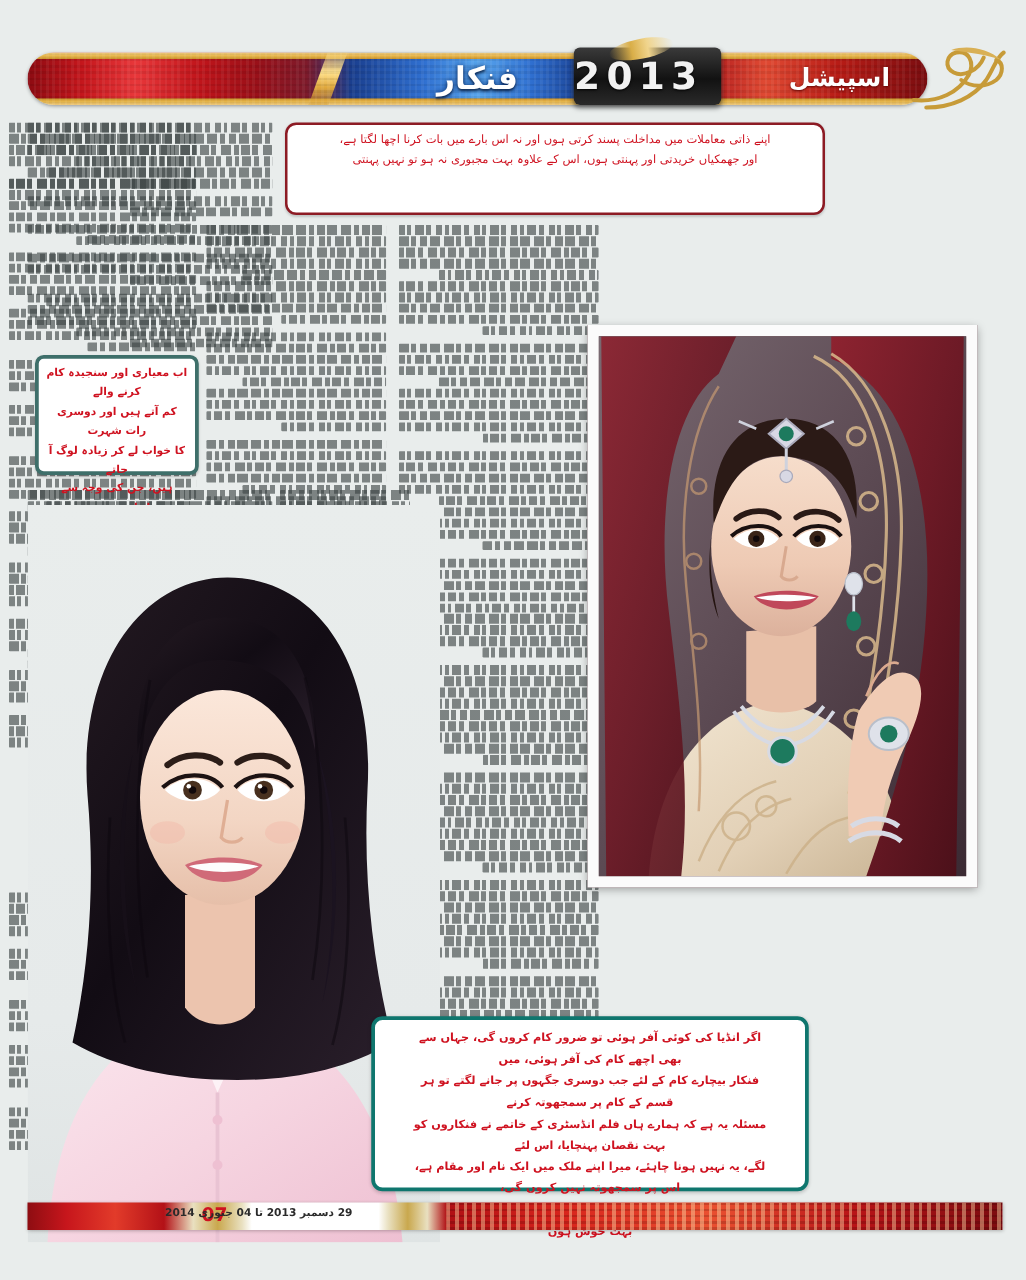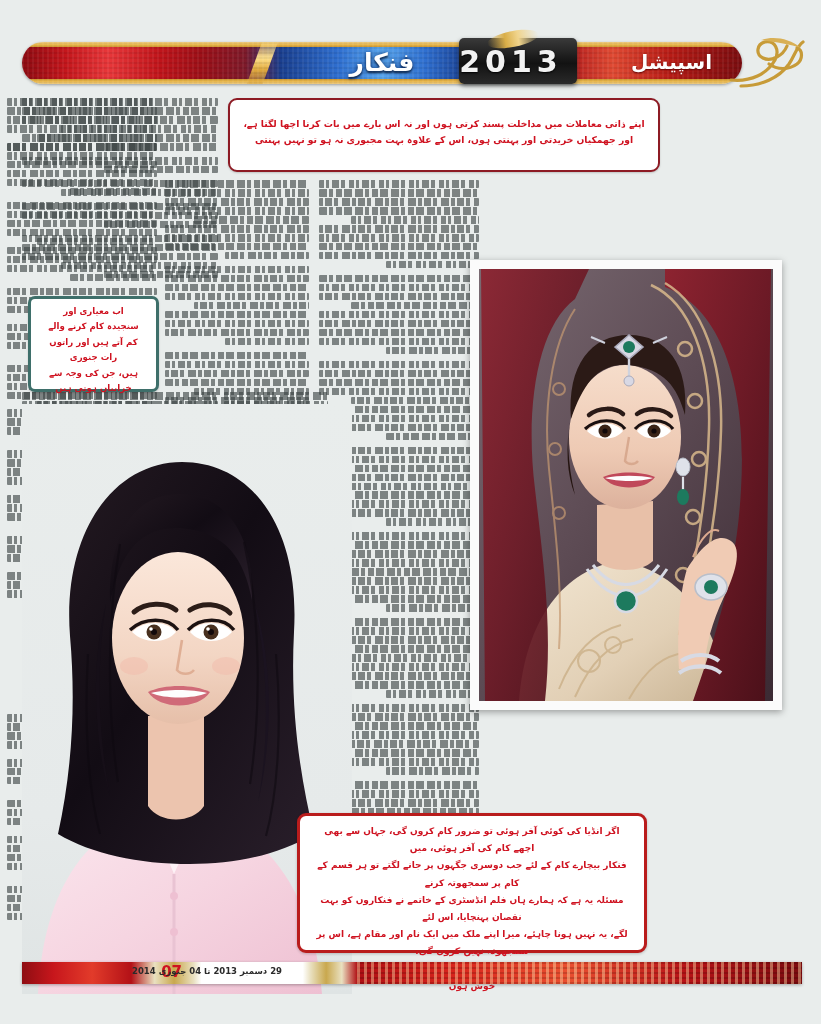--- a/index.html
+++ b/index.html
@@ -189,43 +189,43 @@
     text-align: center;
     color: #cf1220;
     font-family: "DejaVu Sans", sans-serif;
     box-sizing: border-box;
   }
   .quote-top {
     left: 228px; top: 98px;
     width: 432px; height: 74px;
     border: 2.5px solid #8d1b24;
     border-radius: 9px;
-    padding: 16px 12px;
+    padding: 4px 12px;
     font-size: 9.2px;
     line-height: 16px;
-    font-weight: bold;
+    font-weight: normal;
     box-shadow: 0 1px 2px rgba(0,0,0,.18);
   }
   .quote-left {
-    left: 28px; top: 296px;
+    left: 28px; top: 284px;
     width: 131px; height: 96px;
     border: 3px solid #3e6f6a;
     border-radius: 7px;
-    padding: 5px 16px;
+    padding: 5px 6px;
     font-size: 8.6px;
     line-height: 15.4px;
     font-weight: bold;
     box-shadow: 0 1px 2px rgba(0,0,0,.18);
   }
   .quote-bottom {
     left: 297px; top: 813px;
     width: 350px; height: 140px;
-    border: 3px solid #b91c1c;
+    border: 3px solid #0f766e;
     border-radius: 9px;
-    padding: 7px 15px;
+    padding: 7px 26px;
     font-size: 9px;
     line-height: 17.2px;
     font-weight: bold;
     box-shadow: 0 1px 3px rgba(0,0,0,.2);
   }
   .quote div { white-space: normal; }
 
   
   .photo-bride {
     position: absolute;
@@ -629,21 +629,22 @@
       <div class="tx s2"></div>
     <div class="tx s3 short"></div>
     <div class="colgap"></div>
     <div class="tx"></div>
       <div class="tx s2"></div>
       <div class="tx s3 mid"></div>
   </div>
 
   <div class="quote quote-left">
     <div>اب معیاری اور سنجیدہ کام کرنے والے</div>
-    <div>کم آتے ہیں اور راتوں رات جنوری</div>
+    <div>کم آتے ہیں اور دوسری رات شہرت</div>
+    <div>کا خواب لے کر زیادہ لوگ آ جاتے</div>
     <div>ہیں، جن کی وجہ سے خرابیاں ہوتی ہیں</div>
   </div>
 
   <div class="photo-bride">
     <svg viewBox="0 0 294 432" width="294" height="432" preserveAspectRatio="xMidYMid slice">
       <defs>
         <linearGradient id="bgB" x1="0" y1="0" x2="1" y2="1">
           <stop offset="0%" stop-color="#7a6a72"></stop>
           <stop offset="45%" stop-color="#5f4d56"></stop>
           <stop offset="100%" stop-color="#3b2a33"></stop>

